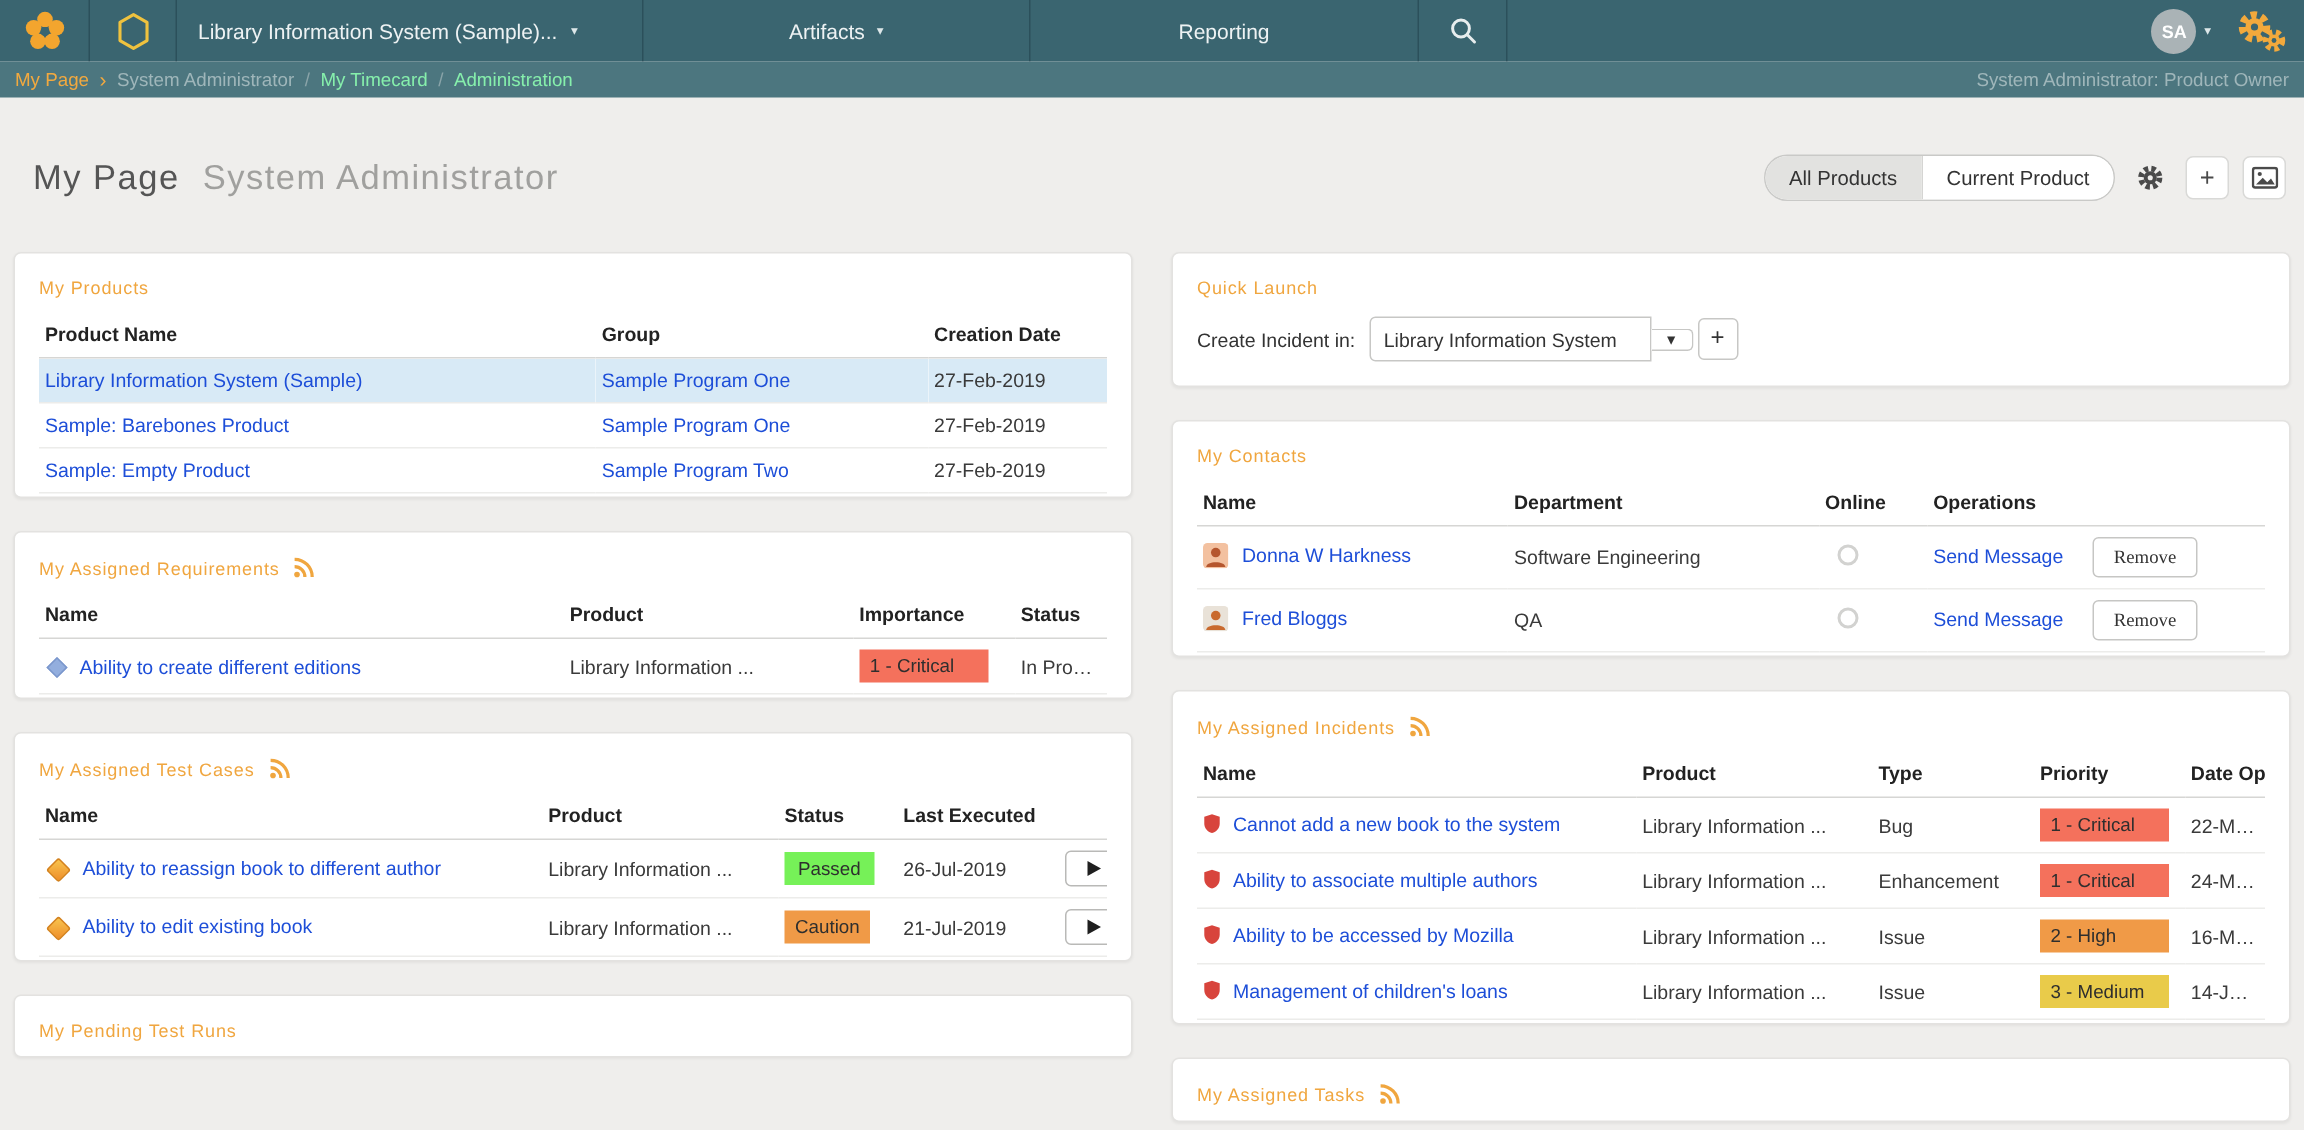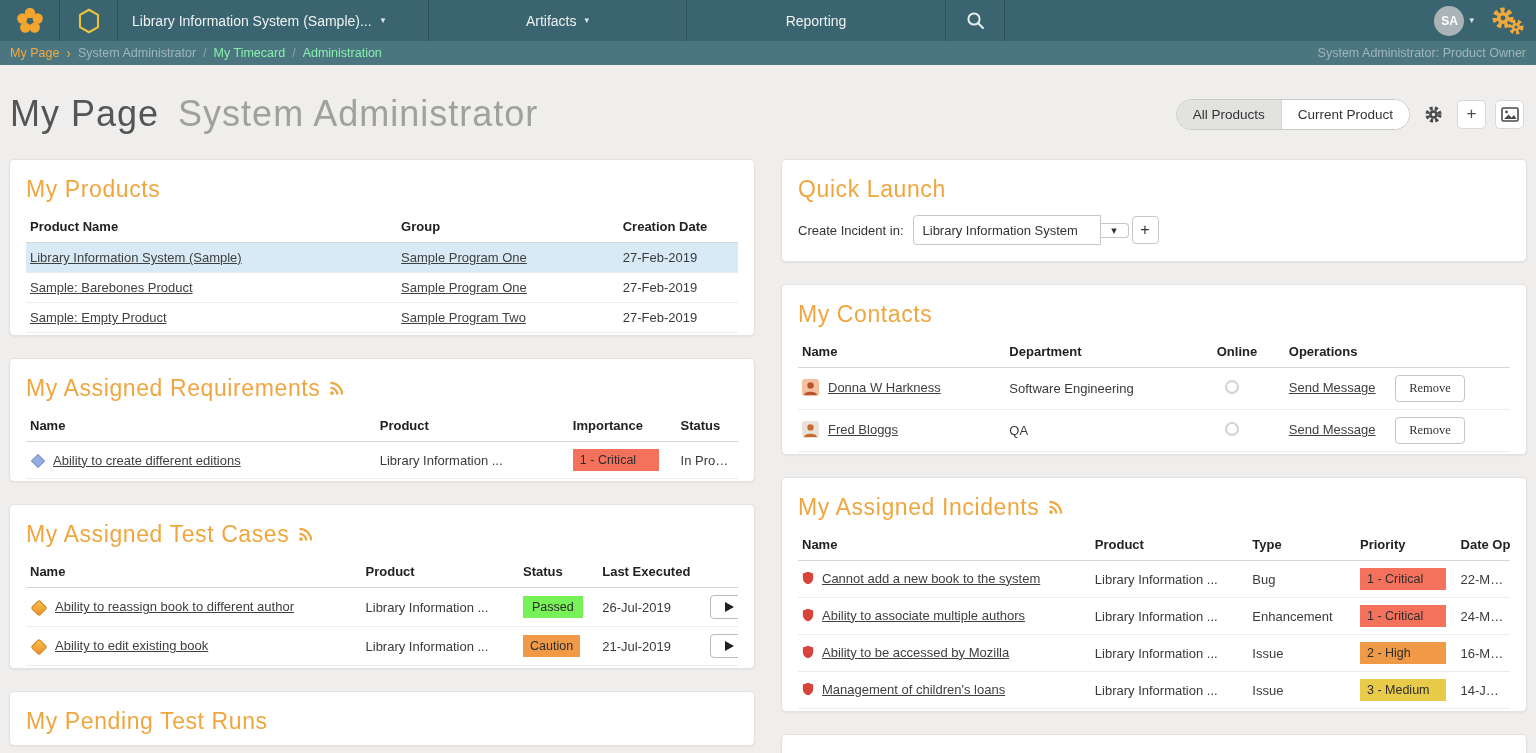--- a/index.html
+++ b/index.html
@@ -28,47 +28,47 @@
               padding:0 10px;font-size:12.5px;gap:7px}
   .bc-mypage{color:#f2a93f;text-decoration:none;cursor:pointer}
   .bc-chev{color:#f2a93f;font-size:14px;line-height:1}
   .bc-dim{color:#9fb6ba;text-decoration:none;cursor:pointer}
   .bc-sep{color:#8aa4a9}
   .bc-light{color:#86efac;text-decoration:none;cursor:pointer}
   .bc-right{margin-left:auto;color:#9fb6ba}
 
   
   .page-header{display:flex;align-items:center;justify-content:space-between;padding:28px 12px 20px 10px}
-  .page-title{font-weight:300;font-size:36px;letter-spacing:1px;color:#555;margin:0}
+  .page-title{font-weight:300;font-size:23px;letter-spacing:1px;color:#555;margin:12px}
   .page-title .t2{color:#a0a09e;margin-left:8px;font-weight:300}
   .header-controls{display:flex;align-items:center;gap:9px}
   .segmented{display:flex;border:1px solid #c9c9c7;border-radius:17px;overflow:hidden;background:#fff}
   .seg{padding:7px 16px;font-size:13.5px;border:none;background:#fff;color:#333;font-family:inherit;cursor:pointer}
   .seg.active{background:#e2e2e0}
   .seg + .seg{border-left:1px solid #d5d5d3}
   .icon-btn{height:29px;min-width:29px;display:flex;align-items:center;justify-content:center;
             background:#fff;border:1px solid #d9d9d7;border-radius:5px;cursor:pointer;color:#4a4a4a;
             font-size:17px;font-family:inherit;padding:0 4px}
   .icon-btn.plain{background:transparent;border-color:transparent}
 
   
   .content{display:flex;gap:26px;padding:0 9px;margin-top:4px}
   .col{flex:1;min-width:0}
   .card{position:relative;background:#fff;border:1px solid #e3e2e0;border-radius:5px;
         box-shadow:0 1px 2px rgba(0,0,0,.05);padding:10px 16px 2px;margin-bottom:22px}
-  .card h2{font-size:23px;font-weight:300;letter-spacing:.6px;color:#f0a63f;margin:6px 0 8px;
+  .card h2{font-size:12px;font-weight:300;letter-spacing:.6px;color:#f0a63f;margin:6px 0 8px;
            display:flex;align-items:center;gap:9px}
 
   table{width:100%;border-collapse:collapse;table-layout:fixed}
   th{font-size:13px;font-weight:bold;color:#222;text-align:left;padding:8px 4px;
      border-bottom:1px solid #d6d6d4;white-space:nowrap;overflow:hidden}
   td{font-size:13px;color:#3a3a3a;padding:7px 4px;border-bottom:1px solid #ececea;
      vertical-align:middle;white-space:nowrap;overflow:hidden;text-overflow:ellipsis}
   tr.selected td{background:#d8eaf6}
-  a.link{color:#404040;text-decoration:underline;cursor:pointer}
+  a.link{color:#1d4ed8;cursor:pointer}
 
   .badge{display:inline-block;padding:4px 7px;font-size:12.5px;color:#2e2e2e;min-width:86px;box-sizing:border-box}
   .badge.critical{background:#f4715c}
   .badge.high{background:#f09a47}
   .badge.medium{background:#e9cb4a}
   .badge.passed{background:#76f158;min-width:0;padding:4px 9px}
   .badge.caution{background:#f09a47;min-width:0;padding:4px 7px}
 
   .diamond{width:8px;height:8px;background:#93aede;border:1px solid #7b97cc;transform:rotate(45deg);
            display:inline-block;margin:0 10px 1px 3px;vertical-align:middle}

